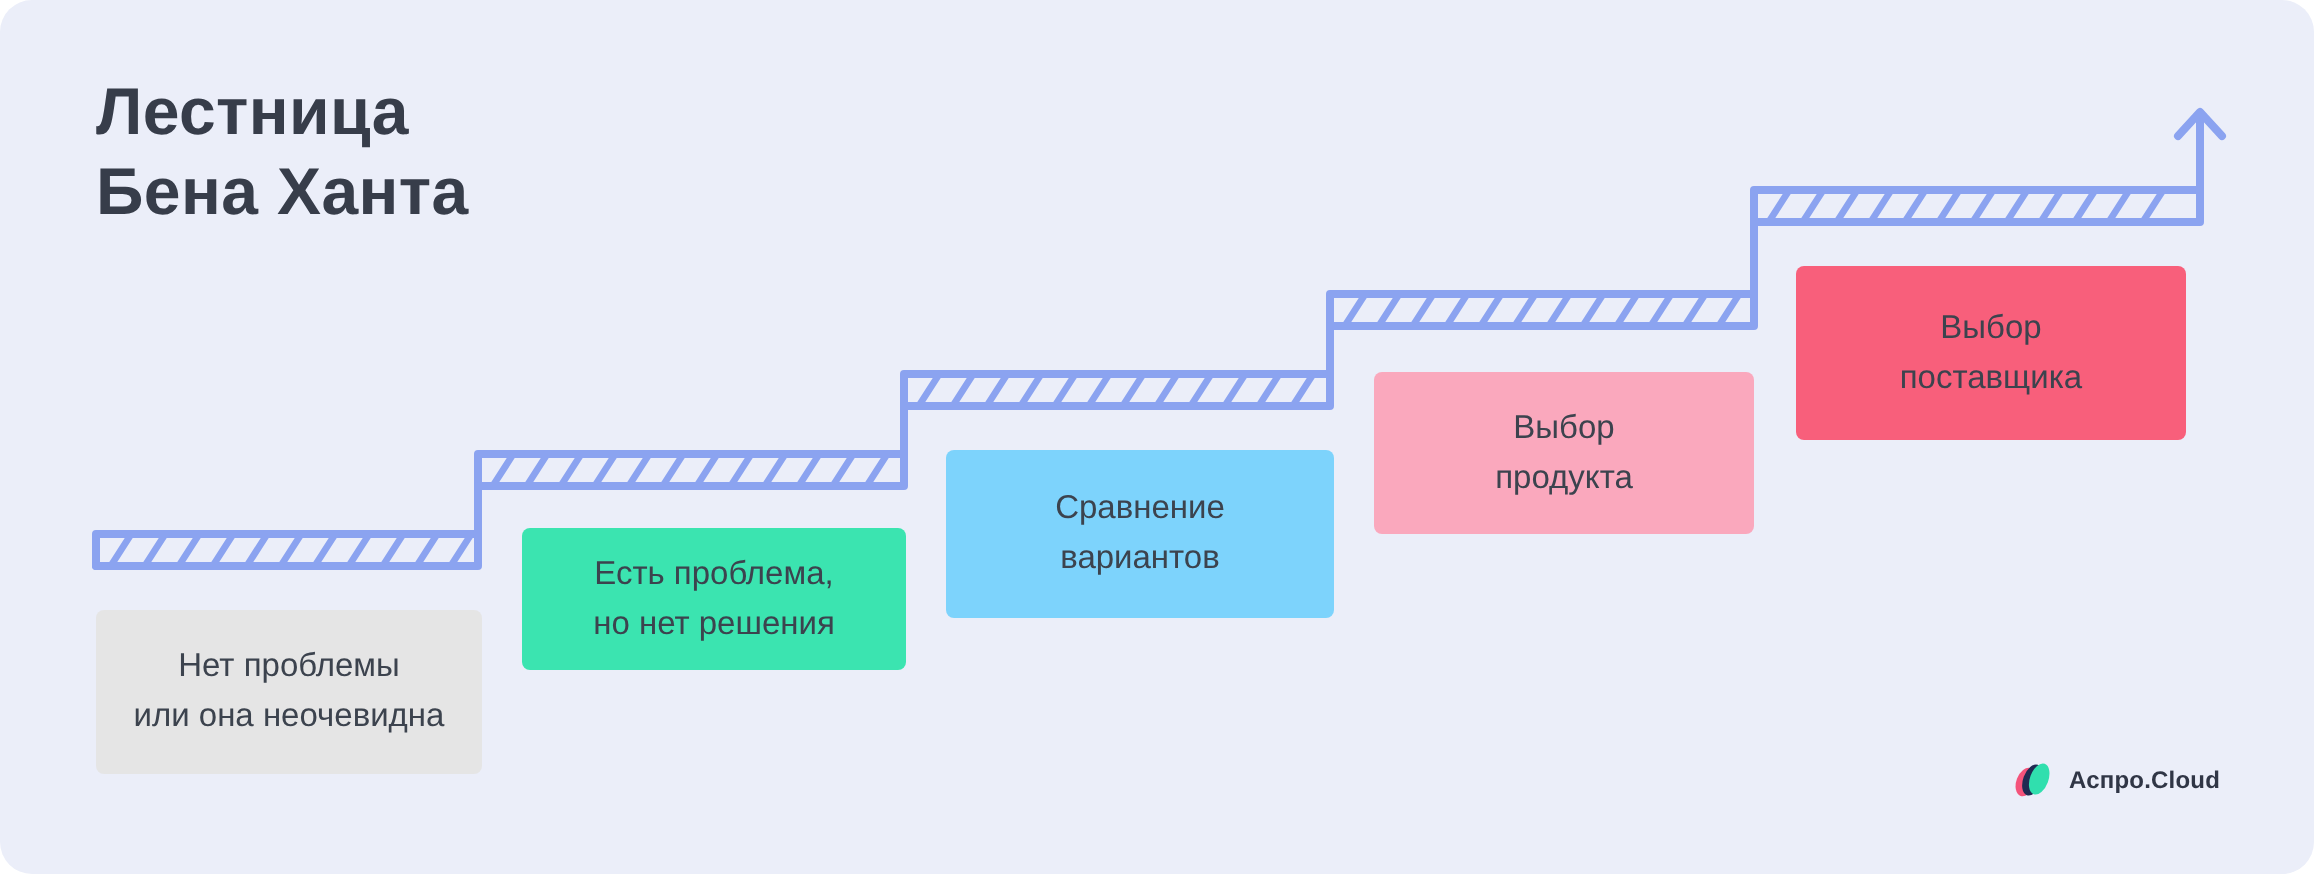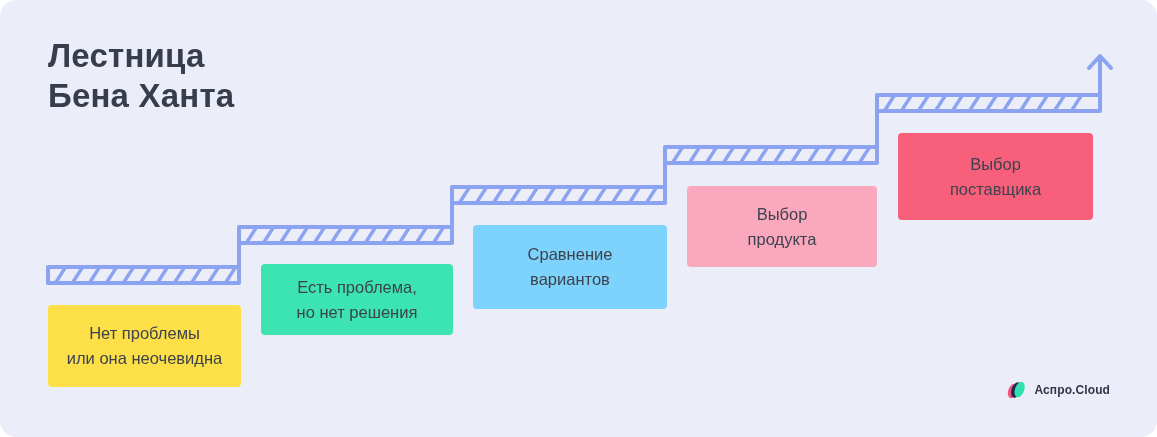--- a/index.html
+++ b/index.html
@@ -29,21 +29,21 @@
   <svg id="stairs" class="staircase" width="1157" height="437" viewBox="0 0 1157 437">
       <path d="M56 282 l9 -14 M73 282 l9 -14 M90 282 l9 -14 M107 282 l9 -14 M124 282 l9 -14 M141 282 l9 -14 M158 282 l9 -14 M175 282 l9 -14 M192 282 l9 -14 M209 282 l9 -14 M226 282 l9 -14 M247 242 l9 -14 M264 242 l9 -14 M281 242 l9 -14 M298 242 l9 -14 M315 242 l9 -14 M332 242 l9 -14 M349 242 l9 -14 M366 242 l9 -14 M383 242 l9 -14 M400 242 l9 -14 M417 242 l9 -14 M434 242 l9 -14 M460 202 l9 -14 M477 202 l9 -14 M494 202 l9 -14 M511 202 l9 -14 M528 202 l9 -14 M545 202 l9 -14 M562 202 l9 -14 M579 202 l9 -14 M596 202 l9 -14 M613 202 l9 -14 M630 202 l9 -14 M647 202 l9 -14 M673 162 l9 -14 M690 162 l9 -14 M707 162 l9 -14 M724 162 l9 -14 M741 162 l9 -14 M758 162 l9 -14 M775 162 l9 -14 M792 162 l9 -14 M809 162 l9 -14 M826 162 l9 -14 M843 162 l9 -14 M860 162 l9 -14 M885 110 l9 -14 M902 110 l9 -14 M919 110 l9 -14 M936 110 l9 -14 M953 110 l9 -14 M970 110 l9 -14 M987 110 l9 -14 M1004 110 l9 -14 M1021 110 l9 -14 M1038 110 l9 -14 M1055 110 l9 -14 M1072 110 l9 -14 " stroke-width="3.4" fill="none" stroke="#8BA3F0" stroke-linecap="round" stroke-linejoin="round"></path>
       <path d="M48 283 L48 267 L239 267 L239 227 L452 227 L452 187 L665 187 L665 147 L877 147 L877 95 L1100 95" stroke-width="4" fill="none" stroke="#8BA3F0" stroke-linecap="round" stroke-linejoin="round"></path>
       <path d="M48 283 L239 283 L239 243 L452 243 L452 203 L665 203 L665 163 L877 163 L877 111 L1100 111 L1100 57" stroke-width="4" fill="none" stroke="#8BA3F0" stroke-linecap="round" stroke-linejoin="round"></path>
       <path d="M1089 68 L1100 56 L1111 68" stroke-width="4" fill="none" stroke="#8BA3F0" stroke-linecap="round" stroke-linejoin="round"></path>
     </svg>
 
   <h1 class="title" style="color: rgb(55, 61, 74);">Лестница
 Бена Ханта</h1>
 
-  <div class="step-box b1" style="background: #fde047;">
+  <div class="step-box b1" style="background: #e5e5e5;">
     <span>Нет проблемы
 или она неочевидна</span>
   </div>
   <div class="step-box b2" style="background: rgb(59, 228, 176);">
     <span>Есть проблема,
 но нет решения</span>
   </div>
   <div class="step-box b3" style="background: #7dd3fc;">
     <span>Сравнение
 вариантов</span>

